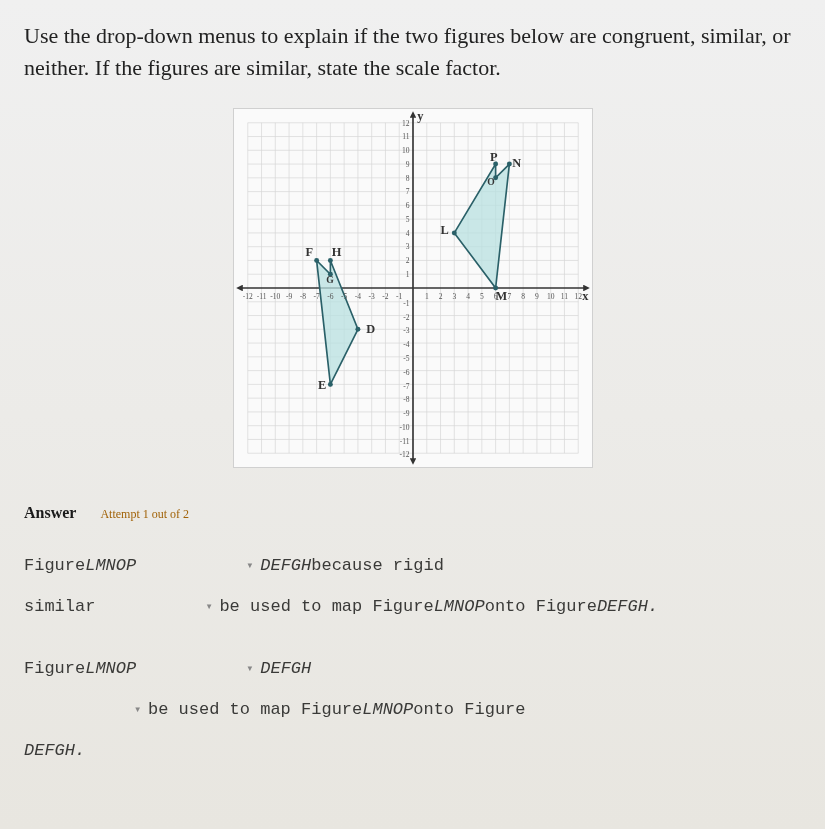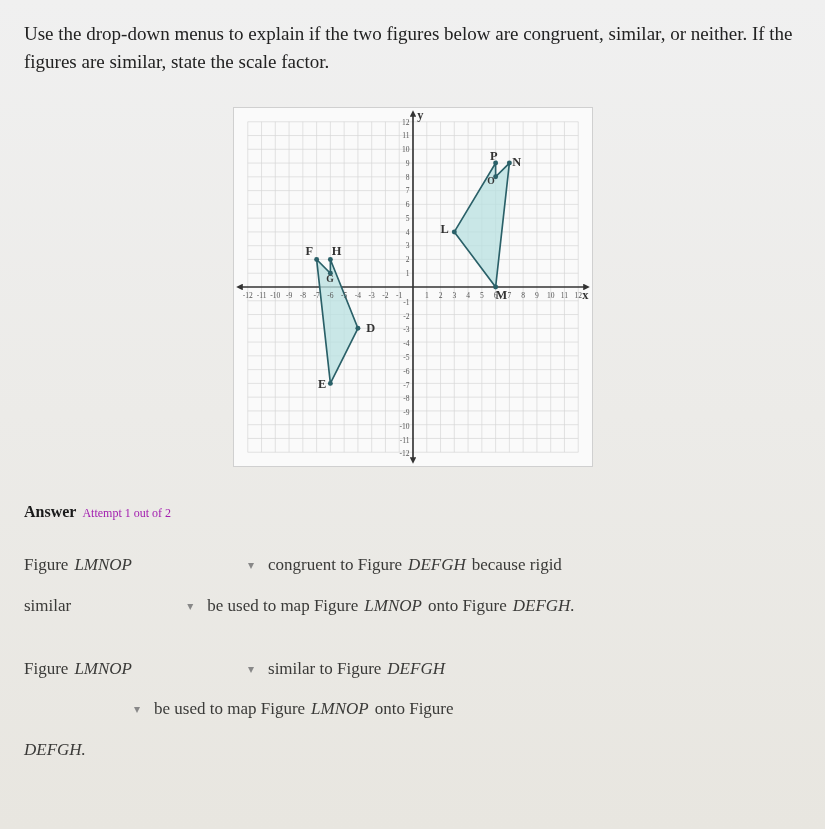--- a/index.html
+++ b/index.html
@@ -7,23 +7,23 @@
       width: 825px;
       height: 829px;
       font-family: Georgia, 'Times New Roman', serif;
       background: linear-gradient(180deg, #f0f0f0 0%, #e8e6e0 100%);
       padding: 20px 24px;
       color: #1a1a1a;
       position: relative;
       overflow: hidden;
     }
     .question {
-      font-size: 19px;
+      font-size: 22px;
       line-height: 1.45;
-      margin-bottom: 32px;
+      margin-bottom: 24px;
       color: #222;
     }
     .graph-wrap {
       display: flex;
       justify-content: center;
       margin: 10px 0 30px;
     }
     svg.graph {
       background: #fafafa;
       border: 1px solid #d0d0d0;
@@ -31,34 +31,34 @@
     .answer-row {
       margin: 36px 0 24px;
     }
     .answer-label {
       font-weight: bold;
       font-size: 16px;
       display: inline;
     }
     .answer-sub {
       font-size: 12px;
-      color: #a21caf;
-      margin-left: 2px;
+      color: #a16207;
+      margin-left: 20px;
       display: inline;
     }
     .fill-block {
       margin-top: 22px;
       font-size: 17px;
       line-height: 2.4;
     }
     .fill-line {
       display: flex;
       align-items: center;
       flex-wrap: wrap;
-      gap: 6px;
+      font-family: Liberation Mono, monospace;
     }
     .gap-before { margin-left: 110px; }
     .dd {
       display: inline-flex;
       align-items: center;
       min-width: 14px;
       color: #888;
       padding-right: 4px;
       font-size: 12px;
     }
@@ -224,40 +224,38 @@
 <div class="answer-row">
   <span class="answer-label">Answer</span>
   <span class="answer-sub">Attempt 1 out of 2</span>
 </div>
 
 <div class="fill-block">
   <div class="fill-line">
     <span class="static">Figure </span>
     <span class="static ital">LMNOP</span>
     <span class="dd gap-before">▾</span>
-    <span class="static">congruent to Figure </span>
     <span class="static ital">DEFGH </span>
     <span class="static">because rigid</span>
   </div>
   <div class="fill-line">
     <span class="static">similar</span>
     <span class="dd gap-before">▾</span>
     <span class="static">be used to map Figure </span>
     <span class="static ital">LMNOP </span>
     <span class="static">onto Figure </span>
     <span class="static ital">DEFGH.</span>
   </div>
 </div>
 
 <div class="fill-block">
   <div class="fill-line">
     <span class="static">Figure </span>
     <span class="static ital">LMNOP</span>
     <span class="dd gap-before">▾</span>
-    <span class="static">similar to Figure </span>
     <span class="static ital">DEFGH </span>
   </div>
   <div class="fill-line">
     <span class="dd gap-before">▾</span>
     <span class="static">be used to map Figure </span>
     <span class="static ital">LMNOP </span>
     <span class="static">onto Figure</span>
   </div>
   <div class="fill-line">
     <span class="static ital">DEFGH.</span>

